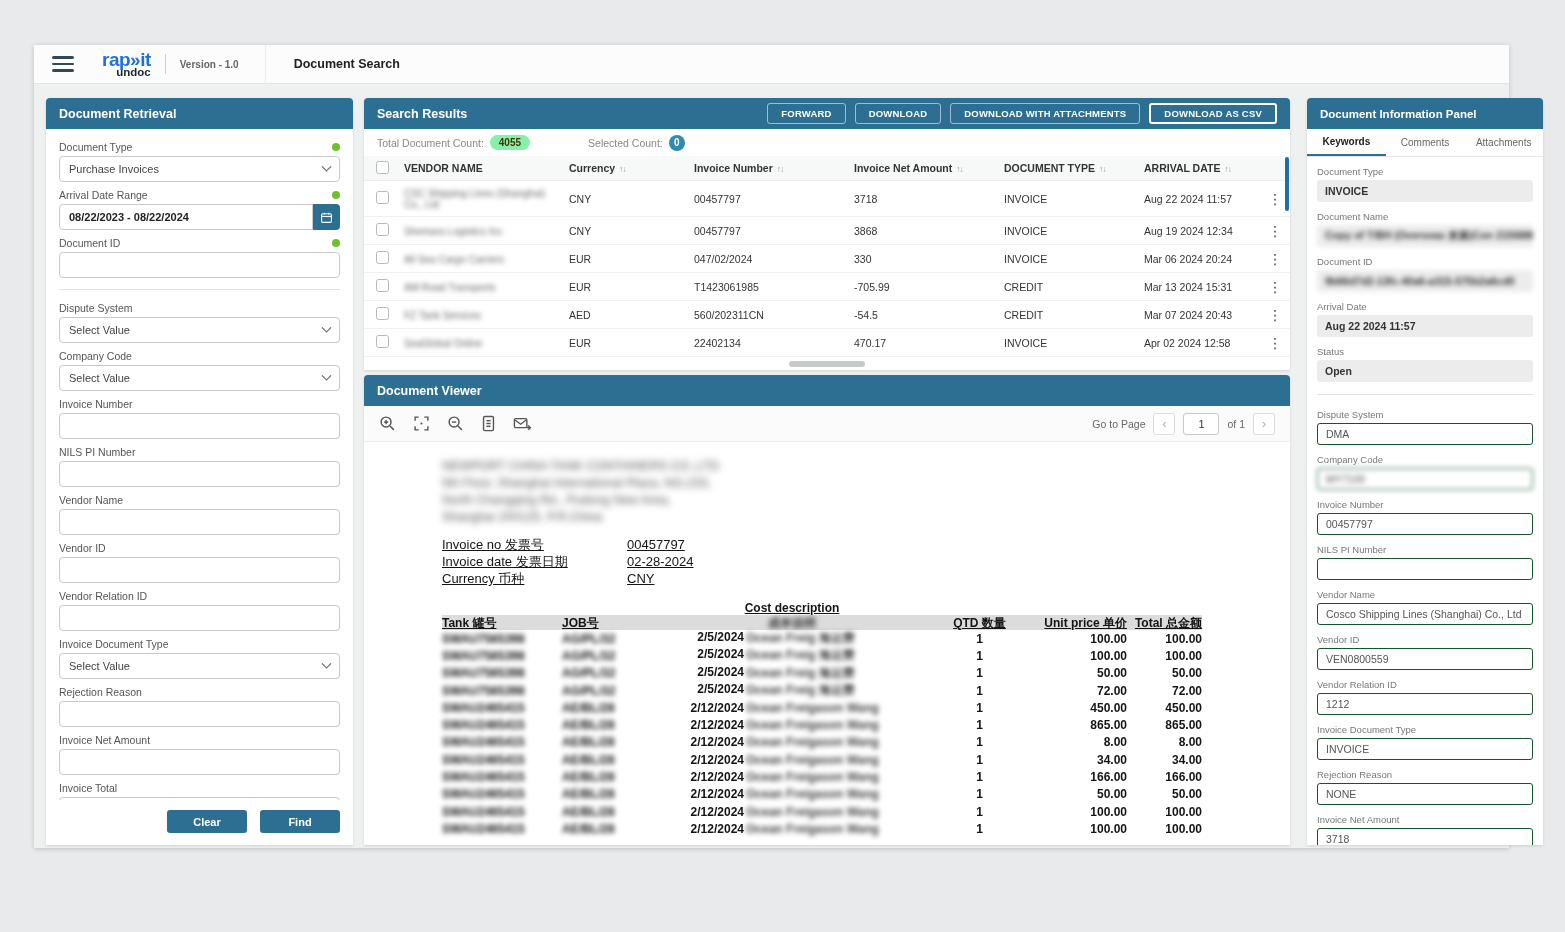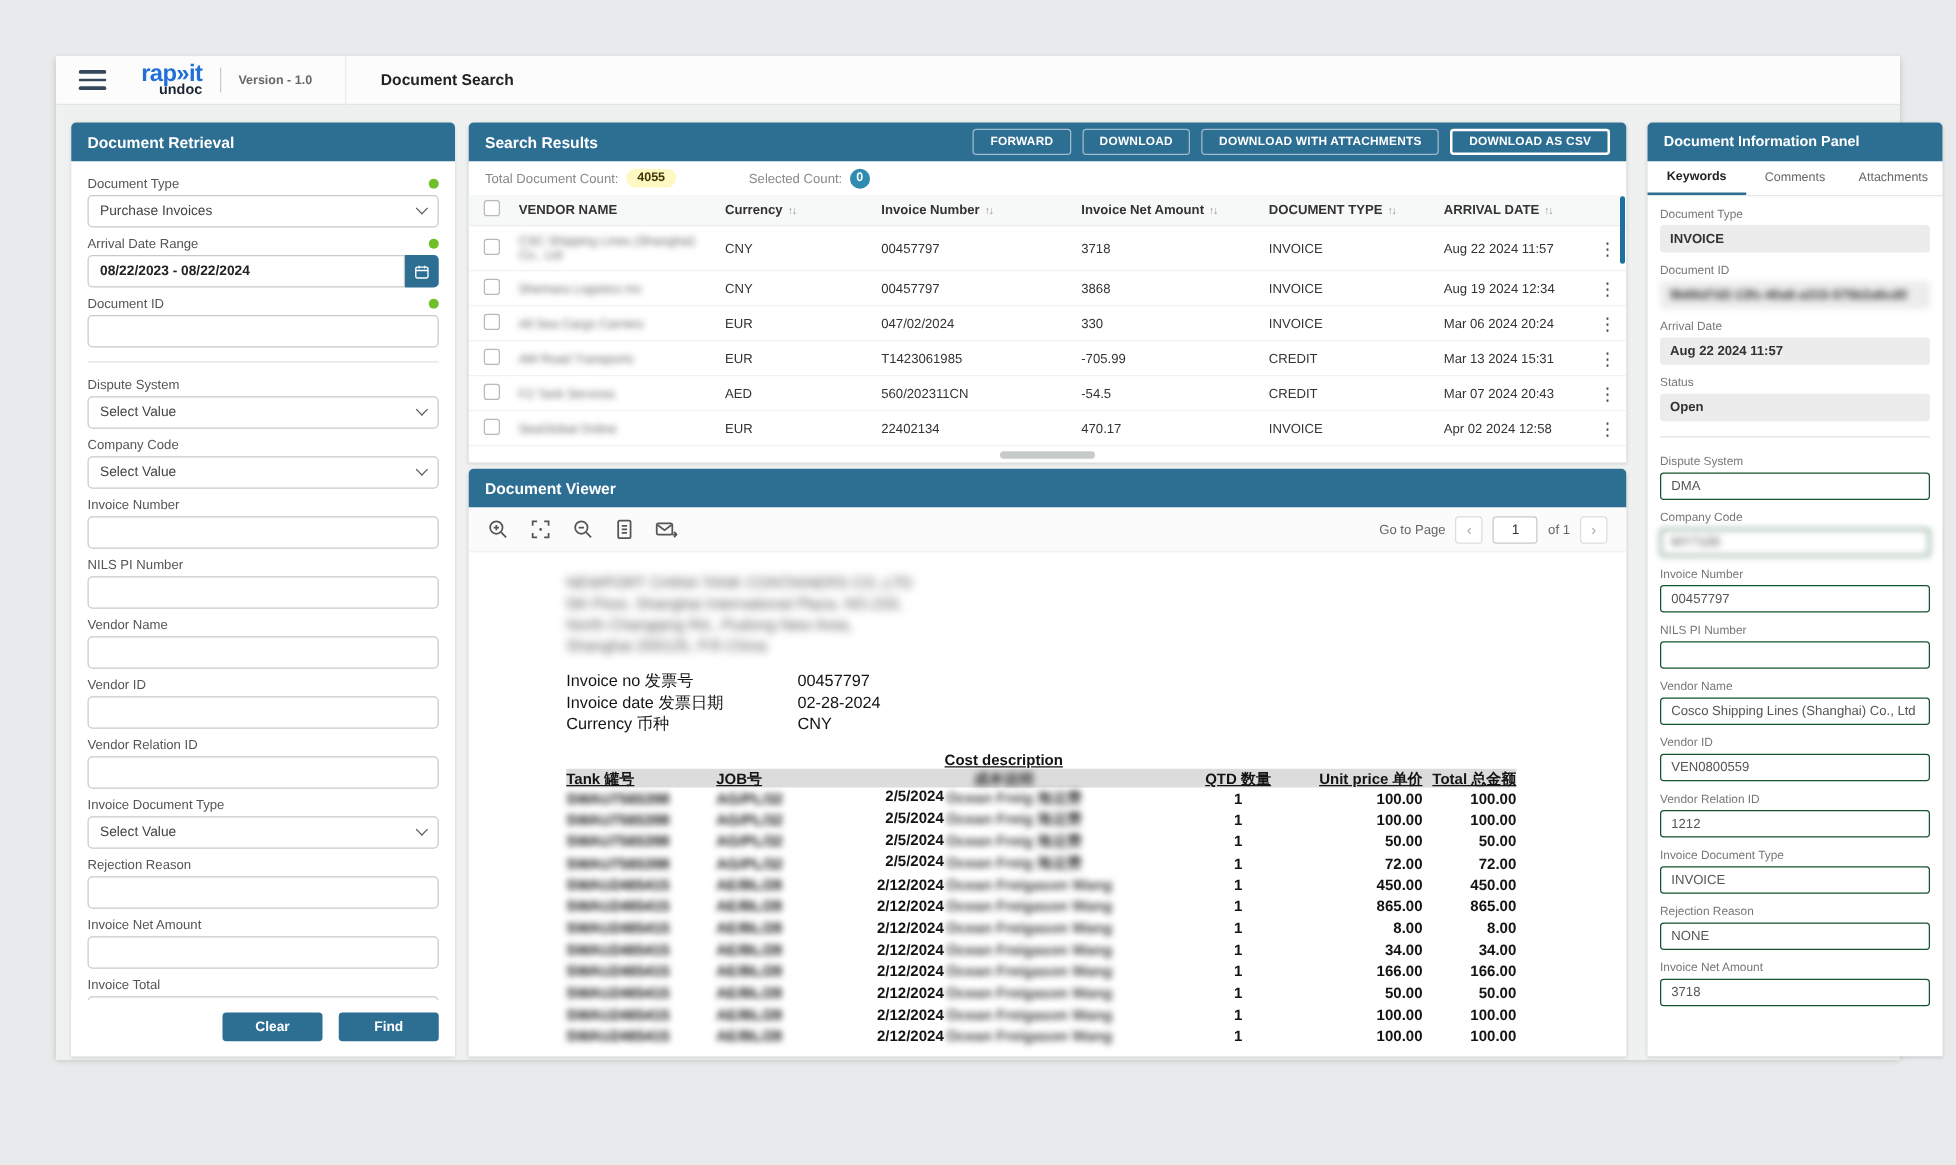--- a/index.html
+++ b/index.html
@@ -1,18 +1,18 @@
 <!DOCTYPE html>
 <html><head>
 <meta charset="utf-8">
 <style>
   * { box-sizing: border-box; margin: 0; padding: 0; }
   html,body { width:1565px; height:932px; }
   body { background:#e9eaeb; font-family:"Liberation Sans",sans-serif; position:relative; overflow:hidden; }
-  .app { position:absolute; left:45px; top:45px; width:1475px; height:803px; background:#fff; box-shadow:0 1px 5px rgba(0,0,0,.18); }
+  .app { position:absolute; left:34px; top:45px; width:1475px; height:803px; background:#fff; box-shadow:0 1px 5px rgba(0,0,0,.18); }
   
   .topbar { height:39px; background:#fcfcfc; border-bottom:1px solid #e4e4e4; display:flex; align-items:center; padding:0 18px; }
   .burger { width:22px; display:flex; flex-direction:column; gap:4px; cursor:pointer; margin-right:28px; }
   .burger i { display:block; height:2.5px; background:#33475b; border-radius:2px; }
   .logo { display:flex; flex-direction:column; line-height:1; }
   .logo .brand { color:#2170d8; font-weight:bold; font-size:19px; letter-spacing:-.5px; }
   .logo .sub { color:#1b2433; font-weight:bold; font-size:11.5px; text-align:right; margin-top:-2px; }
   .vdiv { width:1px; height:20px; background:#ccc; margin:0 14px; }
   .version { font-size:10px; font-weight:bold; color:#666; }
   .vdiv2 { width:1px; height:39px; background:#ececec; margin:0 0 0 26px; }
@@ -36,21 +36,21 @@
   .hr { border-top:1px solid #e2e2e2; margin:11px 0 12px; }
   .actions { position:absolute; left:0; right:0; bottom:0; background:#fff; padding:10px 13px 12px; display:flex; justify-content:flex-end; gap:13px; }
   .btn-primary { background:#2d6e93; color:#fff; border:none; border-radius:3px; height:23px; width:80px; font-size:11px; font-weight:bold; font-family:inherit; cursor:pointer; }
   
   #results { left:330px; top:14px; width:926px; height:272px; }
   #results .phead { justify-content:space-between; }
   .hbtns { display:flex; gap:9px; }
   .hbtn { background:transparent; color:#fff; border:1px solid rgba(255,255,255,.55); border-radius:3px; height:21px; padding:0 13px; font-size:9.5px; font-weight:bold; letter-spacing:.2px; font-family:inherit; cursor:pointer; }
   .hbtn.strong { border:2px solid #fff; }
   .counts { height:27px; display:flex; align-items:center; padding:0 13px; font-size:10.5px; color:#888; }
-  .badge-y { background:#fef9c3; color:#403500; border-radius:9px; padding:2px 9px; font-weight:bold; margin-left:6px; font-size:10px; }
+  .badge-y { background:#86efac; color:#403500; border-radius:9px; padding:2px 9px; font-weight:bold; margin-left:6px; font-size:10px; }
   .badge-b { background:#2f8bb0; color:#fff; border-radius:50%; width:16px; height:16px; display:inline-flex; align-items:center; justify-content:center; margin-left:6px; font-size:10px; font-weight:bold; }
   .gap40 { width:58px; }
   .tgrid { display:grid; grid-template-columns:36px 165px 125px 160px 150px 140px 120px 30px; align-items:center; }
   .thead { background:#f7f8f8; height:25px; font-size:10px; color:#667; font-weight:bold; border-bottom:1px solid #ededed; }
   .cell { padding:0 4px; font-size:10.5px; color:#333; }
   .sort { font-size:8.5px; color:#999; letter-spacing:-1px; margin-left:4px; }
   .cb { width:13px; height:13px; border:1.5px solid #b9b9b9; border-radius:2.5px; display:inline-block; background:#fff; margin-left:8px; }
   .trow { border-bottom:1px solid #f1f1f1; min-height:28px; }
   .trow.tall { min-height:36px; }
   .vendor span { display:inline-block; max-width:150px; font-size:10px; color:#666; }
@@ -64,21 +64,21 @@
   .vtoolbar { height:36px; background:#fbfbfb; border-bottom:1px solid #eee; display:flex; align-items:center; padding:0 15px; gap:17px; }
   .tool { display:flex; align-items:center; justify-content:center; cursor:pointer; }
   .pager { margin-left:auto; display:flex; align-items:center; gap:8px; font-size:10.5px; color:#666; }
   .pgbtn { width:22px; height:22px; border:1px solid #ddd; border-radius:3px; display:flex; align-items:center; justify-content:center; color:#aaa; background:#fff; font-size:12px; cursor:pointer; }
   .pginput { width:36px; height:22px; border:1px solid #c9c9c9; border-radius:3px; display:flex; align-items:center; justify-content:center; font-size:11px; color:#333; background:#fff; }
   .docarea { height:403px; background:#fff; overflow:hidden; padding:16px 0 0 78px; color:#141414; }
   .doc-h { font-weight:bold; font-size:14.5px; margin-bottom:4px; }
   .addr { font-size:12.5px; color:#555; line-height:17px; }
   .meta { display:flex; font-size:13px; line-height:17px; }
   .meta .ml { width:185px; }
-  .dmeta { margin-top:10px; margin-bottom:14px; }
+  .dmeta { margin-top:10px; margin-bottom:14px;text-decoration:underline; }
   .dtable { width:760px; font-size:12px; font-weight:bold; }
   .dhead1 { display:grid; grid-template-columns:120px 90px 280px 95px 100px 75px; }
   .dhead1 .cd { text-align:center; text-decoration:underline; }
   .dhead2 { display:grid; grid-template-columns:120px 90px 280px 95px 100px 75px; background:#dcdcdc; align-items:center; height:15px; }
   .dhead2 span { text-decoration:underline; }
   .dhead2 .sub { text-align:center; text-decoration:none; color:#333; }
   .dh-c { text-align:center; } .dh-r { text-align:right; }
   .drow { display:grid; grid-template-columns:120px 90px 280px 95px 100px 75px; height:17.3px; align-items:center; }
   .drow .dd { display:flex; }
   .drow .date { width:92px; text-align:right; }
@@ -573,20 +573,24 @@
         <div class="tab active">Keywords</div>
         <div class="tab">Comments</div>
         <div class="tab">Attachments</div>
       </div>
       <div class="ibody">
           <div class="ifield">
      <div class="il">Document Type</div>
      <div class="ibox gray">INVOICE</div>
    </div>
           <div class="ifield">
+     <div class="il">Document Name</div>
+     <div class="ibox gray blur1">Copy of T/BH (Overseas 发票)Con 21568888</div>
+   </div>
+          <div class="ifield">
      <div class="il">Document ID</div>
      <div class="ibox gray blur1">9b66d7d2-13fc-40a6-a315-575b2a6cd0</div>
    </div>
           <div class="ifield">
      <div class="il">Arrival Date</div>
      <div class="ibox gray">Aug 22 2024 11:57</div>
    </div>
           <div class="ifield">
      <div class="il">Status</div>
      <div class="ibox gray">Open</div>

